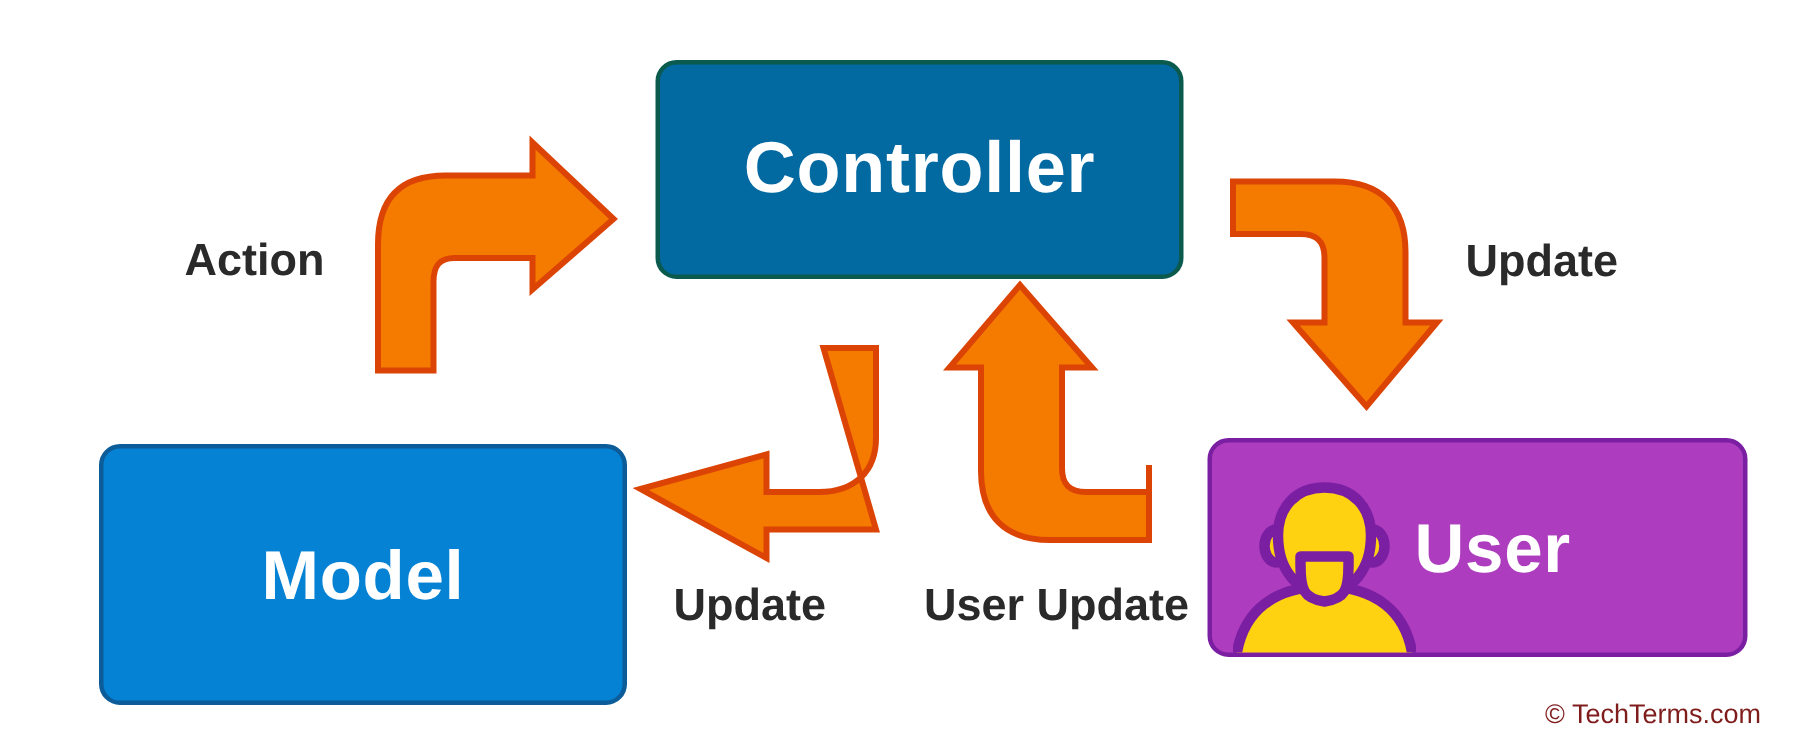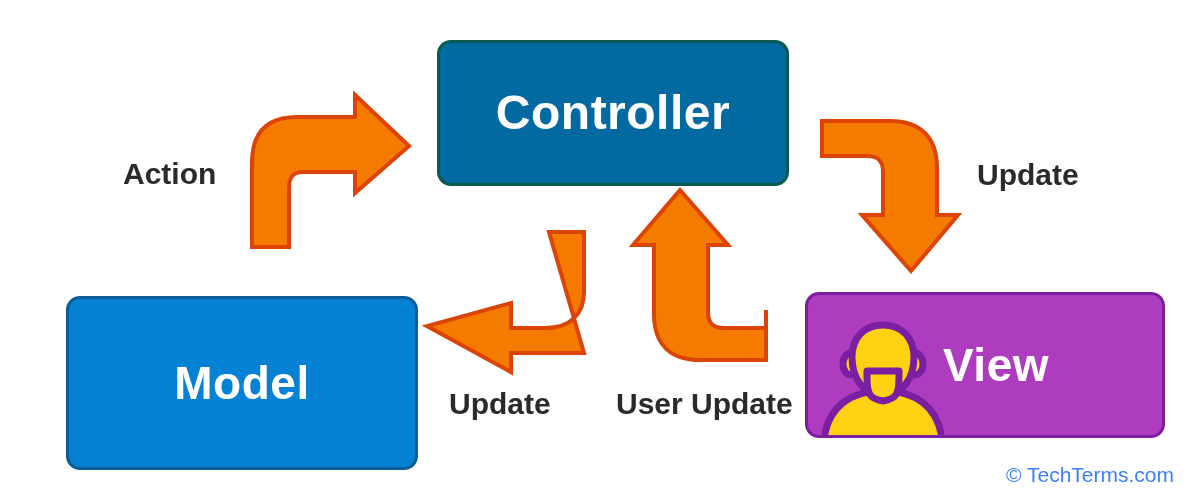--- a/index.html
+++ b/index.html
@@ -110,22 +110,22 @@
   #label-notify      { left: 123px; top: 159px; }
   #label-update-right{ left: 977px; top: 160px; }
   #label-update-bottom { left: 449px; top: 389px; }
   #label-user-action { left: 616px; top: 389px; }
 
   
   #watermark {
     position: absolute;
     right: 26px;
     bottom: 14px;
-    color: #3b82f6;
-    font-size: 21px;
+    color: #7f1d1d;
+    font-size: 18px;
     white-space: nowrap;
   }
 </style>
 </head>
 <body>
 
 <div id="canvas">
 
   <div class="node" id="node-controller">
     <span class="node-label">Controller</span>
@@ -142,21 +142,21 @@
 
       <path d="M 45 52 L 45 76 L 77 76 L 77 52 Z" fill="#FFD211"></path>
 
       <ellipse cx="29" cy="43" rx="8" ry="11" fill="#FFD211" stroke="#7B1FA2" stroke-width="7"></ellipse>
       <ellipse cx="93" cy="43" rx="8" ry="11" fill="#FFD211" stroke="#7B1FA2" stroke-width="7"></ellipse>
 
       <path d="M 61 4 C 80 4 92 17 92 36 C 92 58 80 74 61 74 C 42 74 30 58 30 36 C 30 17 42 4 61 4 Z" fill="#FFD211" stroke="#7B1FA2" stroke-width="7" stroke-linejoin="round"></path>
 
       <path d="M 45 56 C 45 72 47 78 61 80 C 75 78 77 72 77 56 L 77 50 L 45 50 Z" fill="#FFD211" stroke="#7B1FA2" stroke-width="7" stroke-linejoin="round"></path>
     </svg>
-    <span class="node-label">View</span>
+    <span class="node-label">User</span>
   </div>
 
   <svg id="arrow-layer" viewBox="0 0 1200 501">
 
     <path class="arrow-shape" d="M 252 247
              L 252 163
              C 252 131 268 117 297 117
              L 355 117
              L 355 95
              L 409 146

